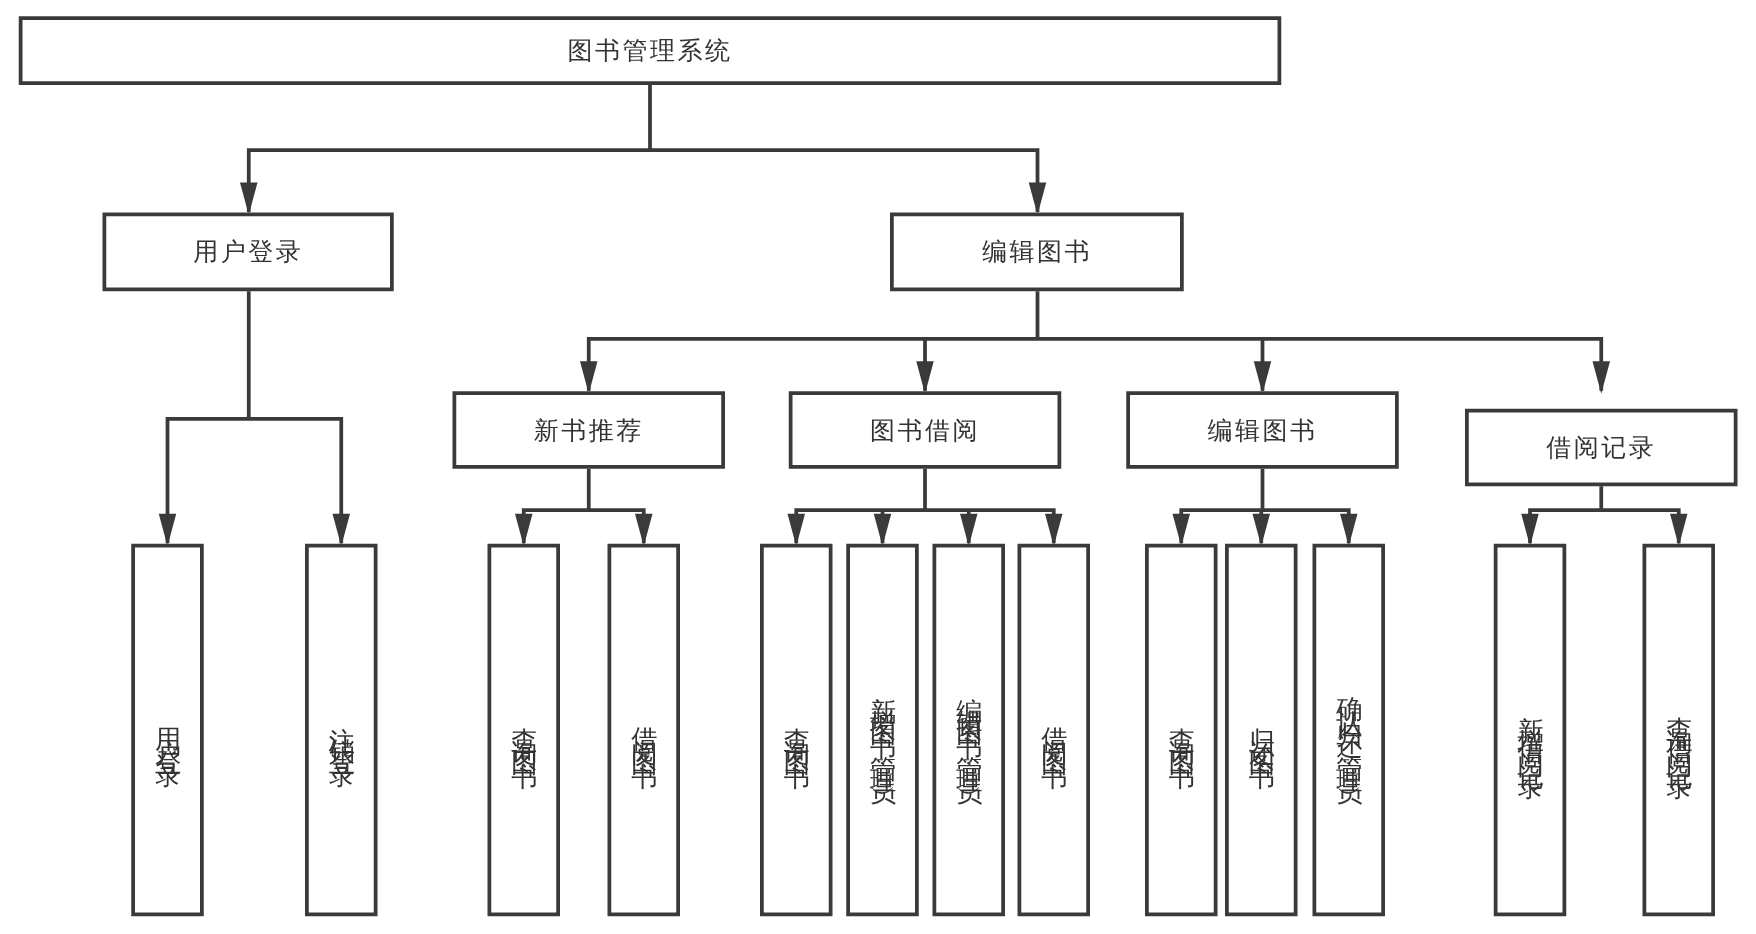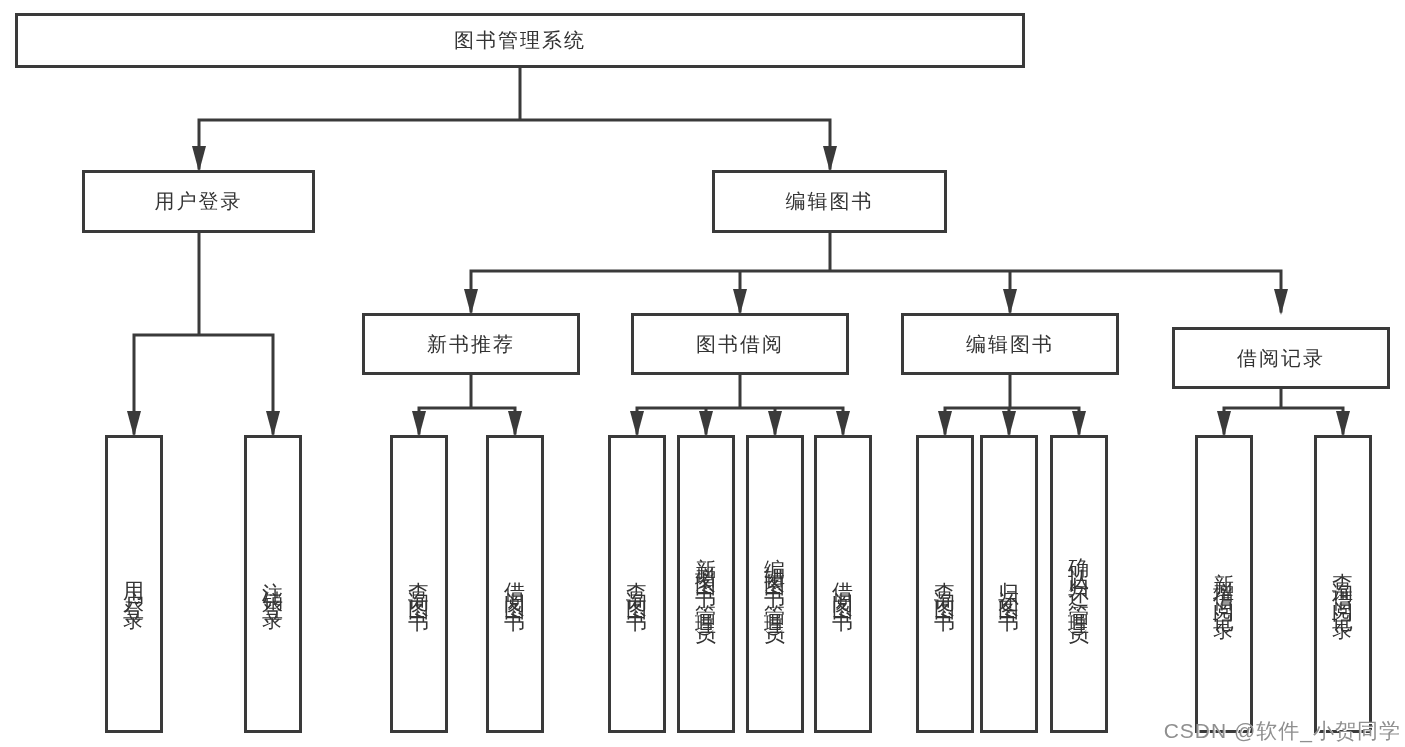--- a/index.html
+++ b/index.html
@@ -166,15 +166,14 @@
     <span>确认归还（管理员）</span>
   </div>
 
   <div class="node v" style="left:1195px; top:435px; width:58px; height:298px">
     <span>新增借阅记录</span>
   </div>
   <div class="node v" style="left:1314px; top:435px; width:58px; height:298px">
     <span>查询借阅记录</span>
   </div>
 
-  <div class="watermark">CSDN @软件_小贺同学</div>
 
 </div>
 
 </body></html>

